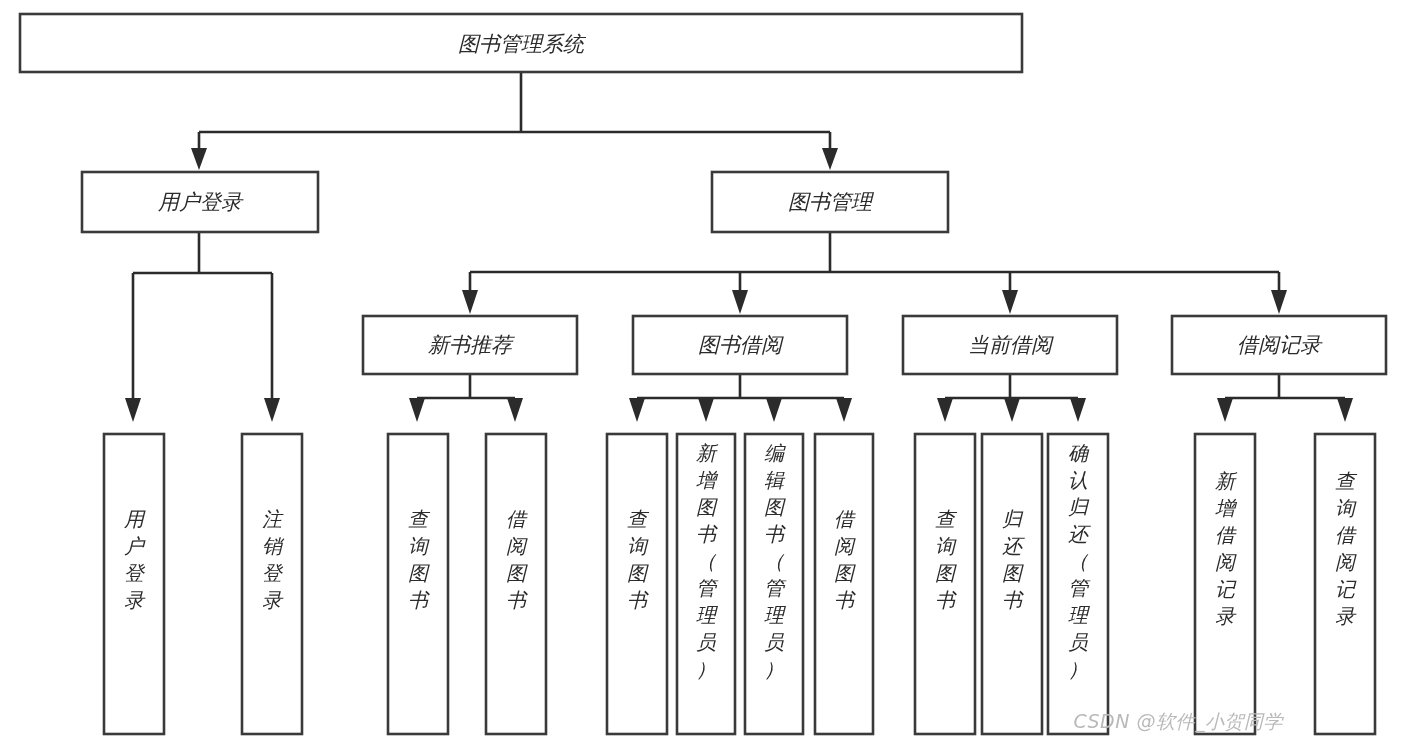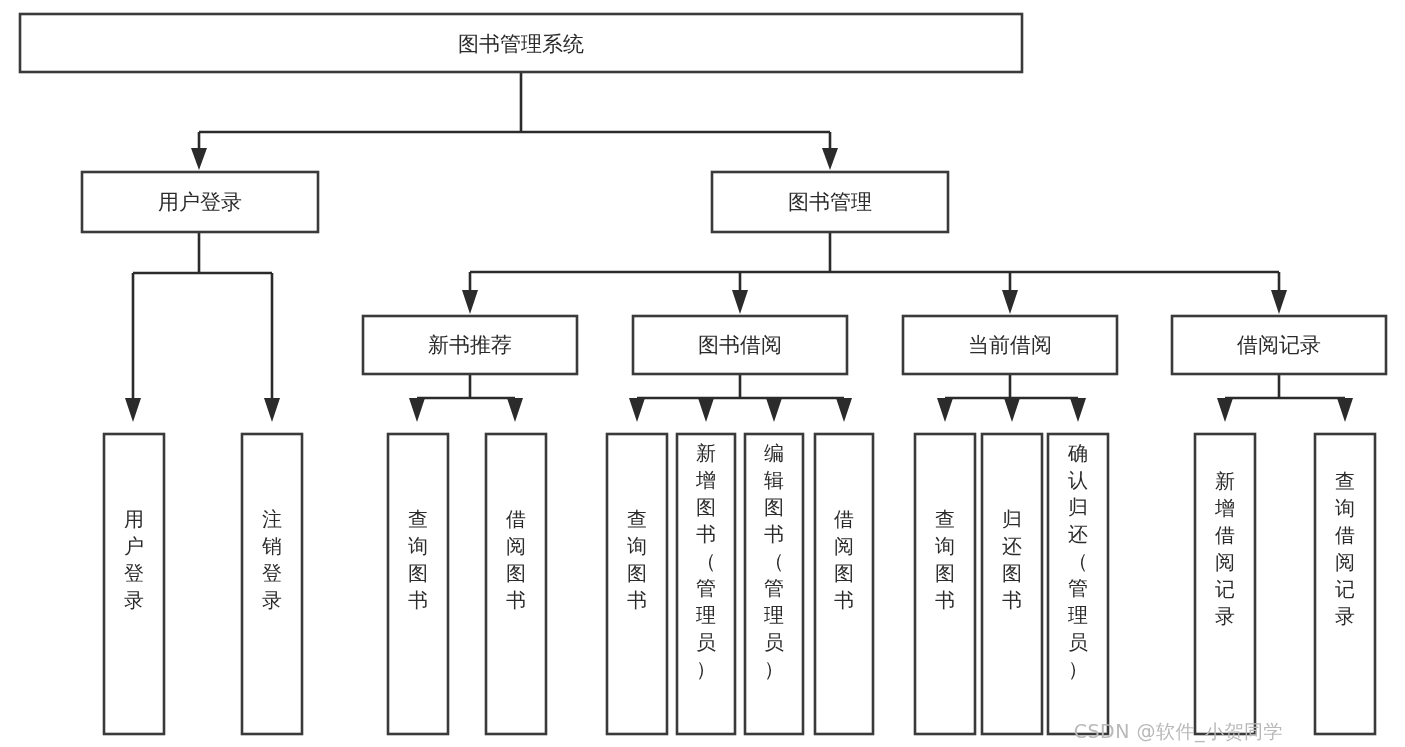--- a/index.html
+++ b/index.html
@@ -11,20 +11,21 @@
     width: 1405px;
     height: 747px;
     font-family: "DejaVu Sans", "Liberation Sans", sans-serif;
     overflow: hidden;
     position: relative;
   }
   #diagram-root {
     position: relative;
     width: 1295px;
     height: 747px;
+    font-style: italic;
   }
   svg.diagram-canvas {
     position: absolute;
     top: 0;
     left: 0;
     width: 1405px;
     height: 747px;
     display: block;
   }
   .node-box {
@@ -50,21 +51,21 @@
     stroke-width: 2.6;
     fill: none;
   }
   .arrow-head {
     fill: #2b2b2b;
     stroke: none;
   }
   .watermark-text {
     position: absolute;
     right: 12px;
-    bottom: 2px;
+    bottom: 12px;
     font-family: "DejaVu Sans", "Liberation Sans", sans-serif;
     font-size: 19px;
     color: #b9b9b9;
     white-space: nowrap;
     letter-spacing: 0.5px;
     user-select: none;
   }
 </style>
 </head>
 <body>

